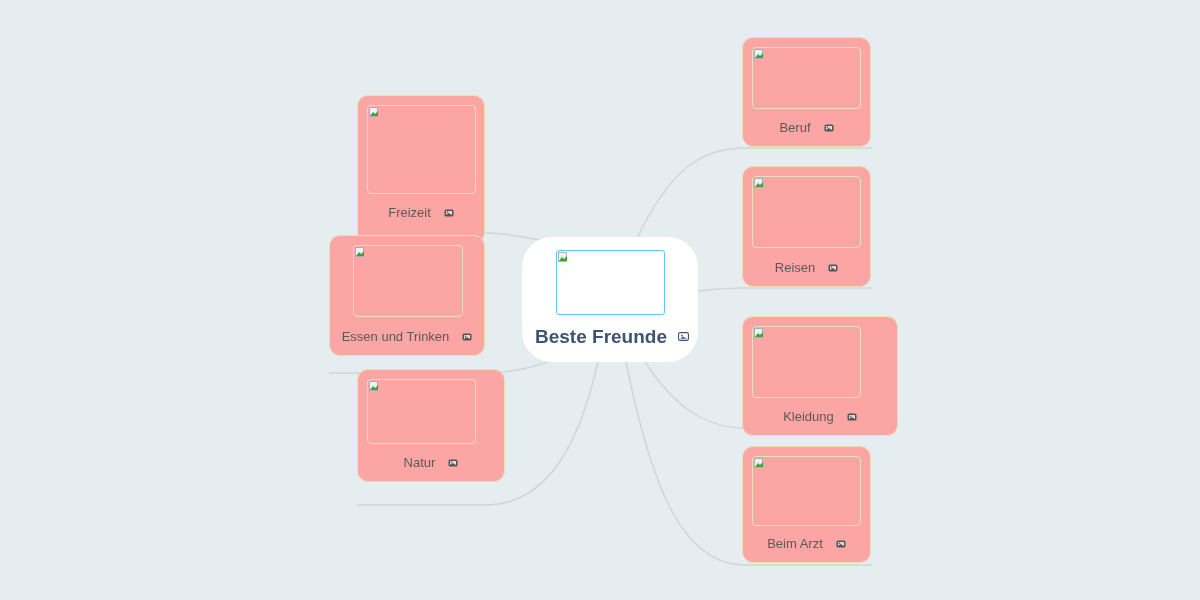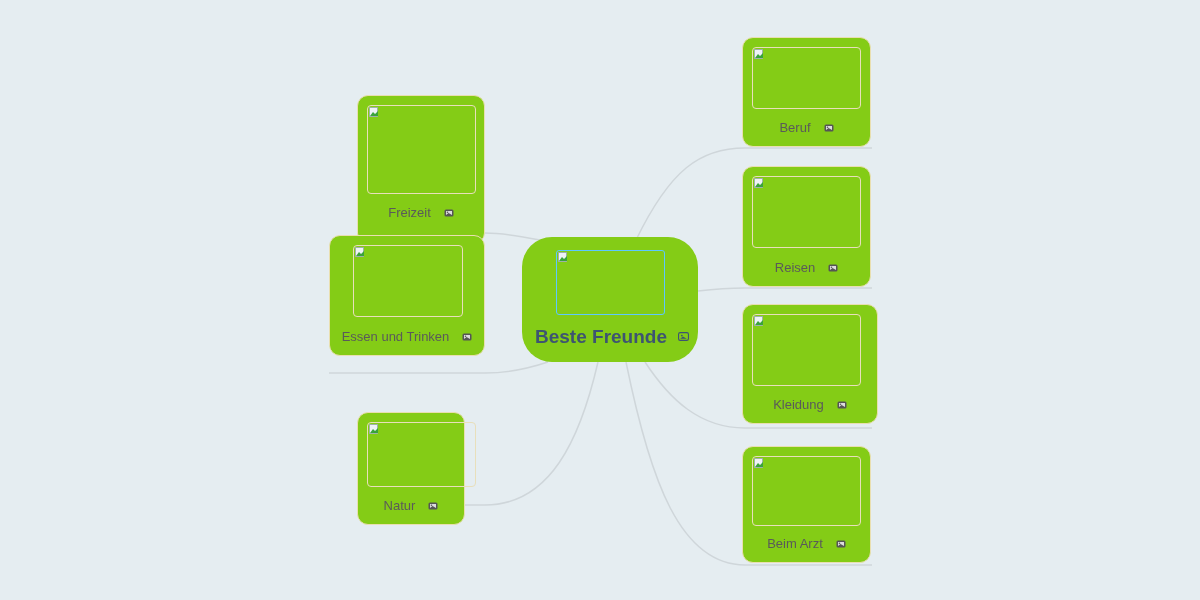--- a/index.html
+++ b/index.html
@@ -1,23 +1,23 @@
 <!DOCTYPE html>
 <html><head>
 <meta charset="utf-8">
 <style>
   html, body { margin:0; padding:0; }
   body { width:1200px; height:600px; background:#e5edf1; position:relative; overflow:hidden; font-family:"Liberation Sans", sans-serif; }
   svg.links { position:absolute; left:0; top:0; width:1200px; height:600px; }
-  .node { position:absolute; background:#84cc16; border:1.5px solid #e9dfb0; border-radius:11px; box-sizing:border-box; }
+  .node { position:absolute; background:#fca5a5; border:1.5px solid #e9dfb0; border-radius:11px; box-sizing:border-box; }
   .node .img { position:absolute; border:1px solid #e8dfbb; border-radius:4px; box-sizing:border-box; }
   .node .img .broken { position:absolute; left:1px; top:1px; width:10px; height:10px; }
   .node .label { position:absolute; left:0; right:0; text-align:center; font-size:13px; color:#5a5a5a; white-space:nowrap; }
   .node .label .ico { display:inline-block; width:10px; height:8px; margin-left:13px; vertical-align:middle; position:relative; top:-1px; }
-  .root { position:absolute; left:522px; top:237px; width:176px; height:125px; background:#84cc16; border-radius:30px; }
+  .root { position:absolute; left:522px; top:237px; width:176px; height:125px; background:#ffffff; border-radius:30px; }
   .root .img { position:absolute; left:34px; top:13px; width:109px; height:65px; border:1px solid #5cc8ff; border-radius:3px; box-sizing:border-box; }
   .root .img .broken { position:absolute; left:1px; top:1px; width:10px; height:10px; }
   .root .label { position:absolute; left:13px; top:89px; font-size:19px; font-weight:bold; color:#3d5472; white-space:nowrap; }
   .root .label .ico { display:inline-block; width:11px; height:9px; margin-left:11px; vertical-align:middle; position:relative; top:-1px; }
 </style>
 </head>
 <body>
 
 <svg class="links">
   <g fill="none" stroke="#cfd6da" stroke-width="1.5">
@@ -54,21 +54,21 @@
       </svg>
   </div>
   <div class="label" style="top:93px;"><span>Essen und Trinken</span><svg class="ico" viewBox="0 0 10 8">
         <rect x="0.5" y="0.5" width="9" height="7" rx="1.5" fill="#555"></rect>
         <rect x="2" y="2" width="6" height="4" fill="#ddd"></rect>
         <circle cx="3.5" cy="3.2" r="0.8" fill="#555"></circle>
         <path d="M2 6 L4.5 4 L8 6Z" fill="#555"></path>
       </svg></div>
 </div>
 
-<div class="node" style="left:357px; top:412px; width:108px; height:113px;">
+<div class="node" style="left:357px; top:369px; width:148px; height:113px;">
   <div class="img" style="left:9px; top:9px; width:109px; height:65px;">
     <svg class="broken" viewBox="0 0 10 10">
         <rect x="0.5" y="0.5" width="8" height="9" fill="#eef2f6" stroke="#9aa6b4" stroke-width="0.8"></rect>
         <path d="M1 9 L4 5 L6 7 L9 4 L9 9Z" fill="#3aa43a"></path>
       </svg>
   </div>
   <div class="label" style="top:85px;"><span>Natur</span><svg class="ico" viewBox="0 0 10 8">
         <rect x="0.5" y="0.5" width="9" height="7" rx="1.5" fill="#555"></rect>
         <rect x="2" y="2" width="6" height="4" fill="#ddd"></rect>
         <circle cx="3.5" cy="3.2" r="0.8" fill="#555"></circle>
@@ -113,21 +113,21 @@
       </svg>
   </div>
   <div class="label" style="top:93px;text-align:center;"><span>Reisen</span><svg class="ico" viewBox="0 0 10 8">
         <rect x="0.5" y="0.5" width="9" height="7" rx="1.5" fill="#555"></rect>
         <rect x="2" y="2" width="6" height="4" fill="#ddd"></rect>
         <circle cx="3.5" cy="3.2" r="0.8" fill="#555"></circle>
         <path d="M2 6 L4.5 4 L8 6Z" fill="#555"></path>
       </svg></div>
 </div>
 
-<div class="node" style="left:742px; top:304px; width:136px; height:120px;">
+<div class="node" style="left:742px; top:316px; width:156px; height:120px;">
   <div class="img" style="left:9px; top:9px; width:109px; height:72px;">
     <svg class="broken" viewBox="0 0 10 10">
         <rect x="0.5" y="0.5" width="8" height="9" fill="#eef2f6" stroke="#9aa6b4" stroke-width="0.8"></rect>
         <path d="M1 9 L4 5 L6 7 L9 4 L9 9Z" fill="#3aa43a"></path>
       </svg>
   </div>
   <div class="label" style="top:92px;"><span>Kleidung</span><svg class="ico" viewBox="0 0 10 8">
         <rect x="0.5" y="0.5" width="9" height="7" rx="1.5" fill="#555"></rect>
         <rect x="2" y="2" width="6" height="4" fill="#ddd"></rect>
         <circle cx="3.5" cy="3.2" r="0.8" fill="#555"></circle>

